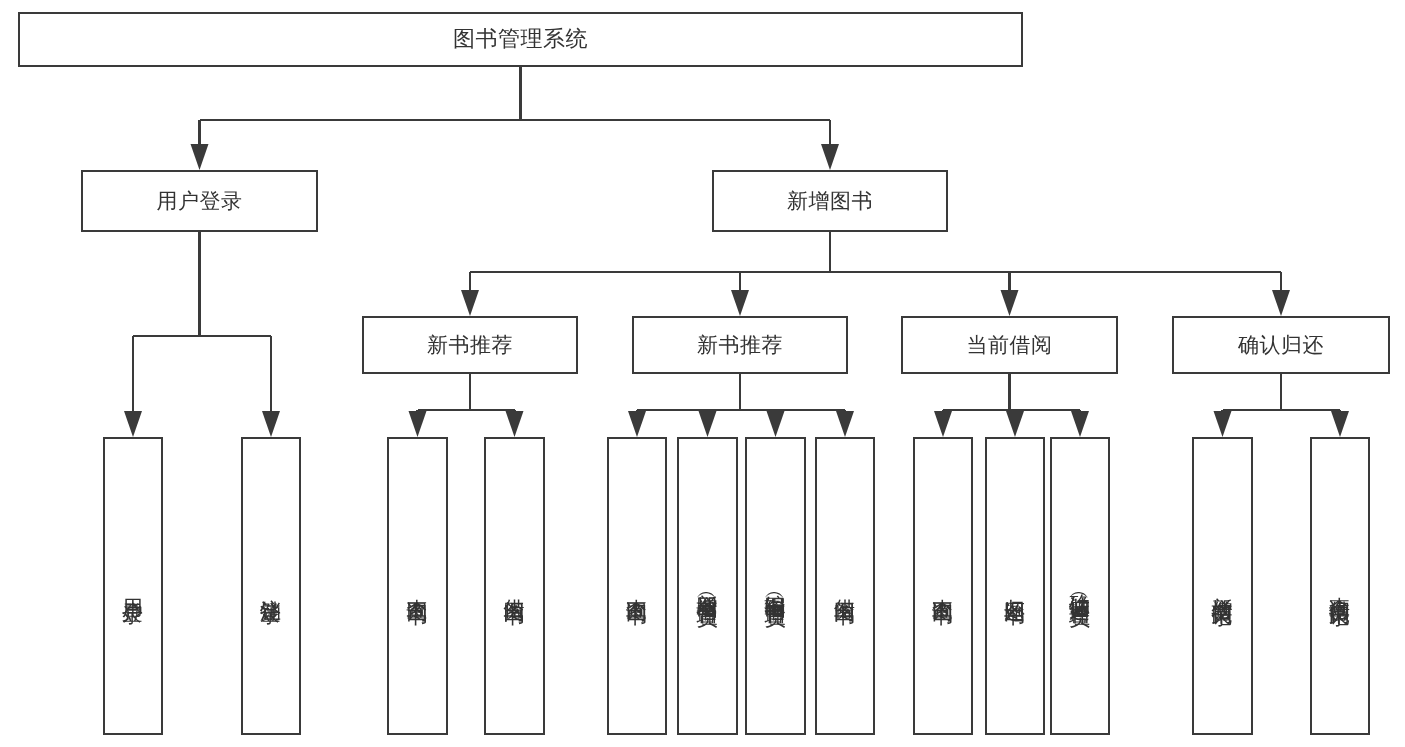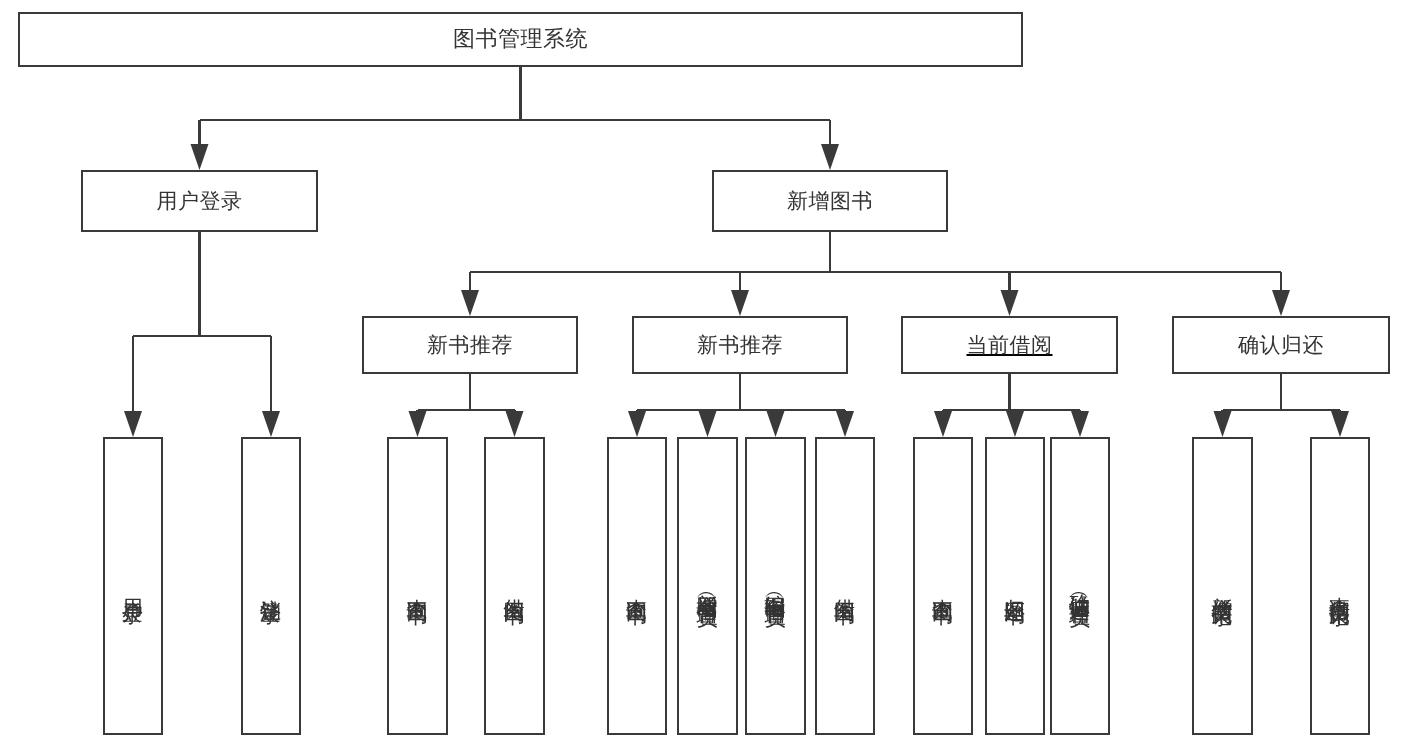--- a/index.html
+++ b/index.html
@@ -133,21 +133,21 @@
       </div>
       <div class="node horizontal" style="left: 712px; top: 170px; width: 236px; height: 62px;">
         <span class="node-label">新增图书</span>
       </div>
       <div class="node horizontal" style="left: 362px; top: 316px; width: 216px; height: 58px;">
         <span class="node-label">新书推荐</span>
       </div>
       <div class="node horizontal" style="left: 632px; top: 316px; width: 216px; height: 58px;">
         <span class="node-label">新书推荐</span>
       </div>
-      <div class="node horizontal" style="left: 901px; top: 316px; width: 217px; height: 58px; text-decoration: underline;">
+      <div class="node horizontal" style="left: 901px; top: 316px; width: 217px; height: 58px;">
         <span class="node-label">当前借阅</span>
       </div>
       <div class="node horizontal" style="left: 1172px; top: 316px; width: 218px; height: 58px;">
         <span class="node-label">确认归还</span>
       </div>
       <div class="node vertical" style="left: 103px; top: 437px; width: 60px; height: 298px;">
         <span class="node-label">用户登录</span>
       </div>
       <div class="node vertical" style="left: 241px; top: 437px; width: 60px; height: 298px;">
         <span class="node-label">注销登录</span>

